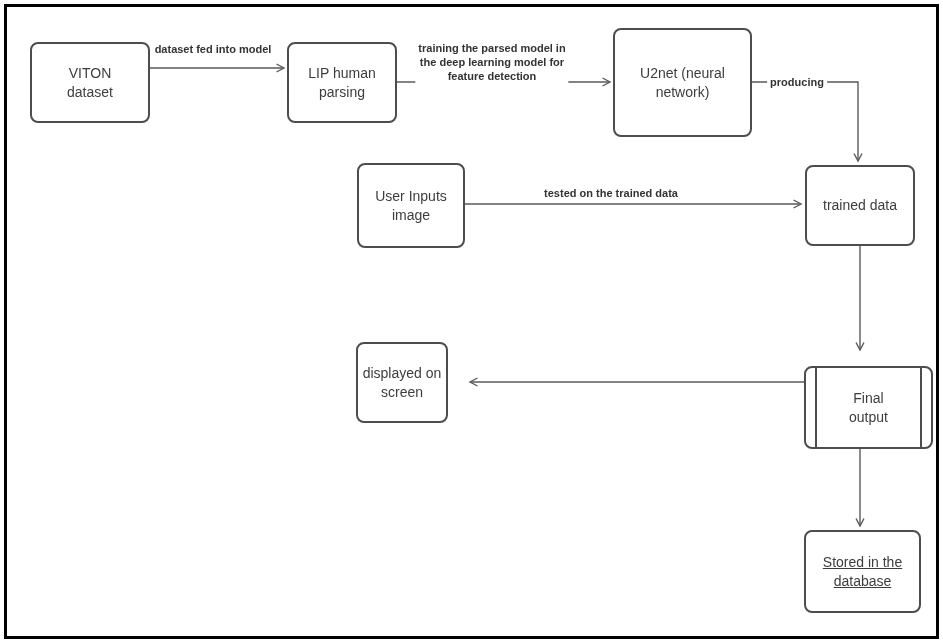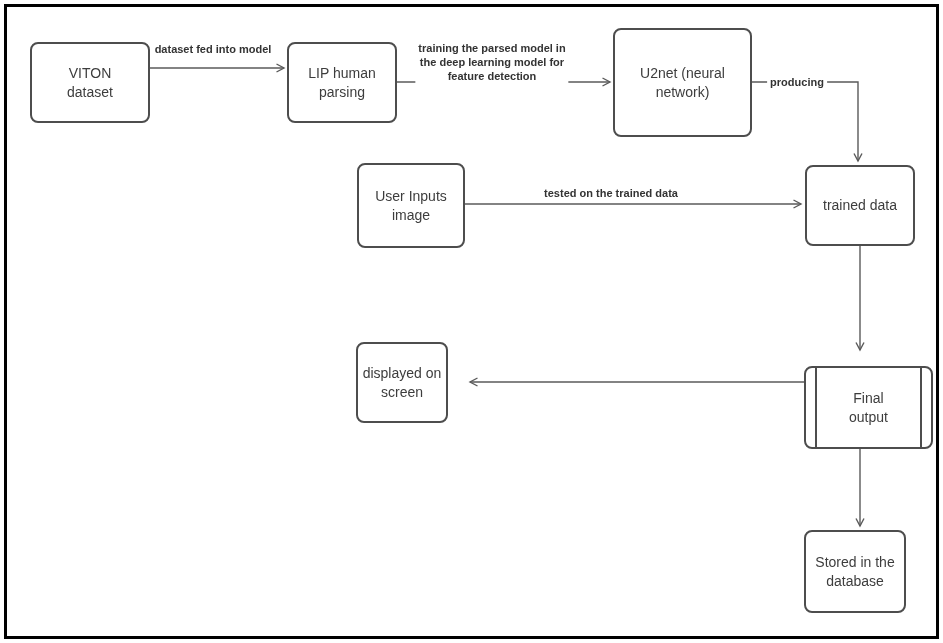--- a/index.html
+++ b/index.html
@@ -99,17 +99,17 @@
 parsing</span></div>
       <div class="node" style="left: 613px; top: 28px; width: 139px; height: 109px;"><span>U2net (neural
 network)</span></div>
       <div class="node" style="left: 357px; top: 163px; width: 108px; height: 85px; text-align: center;"><span>User Inputs
 image</span></div>
       <div class="node" style="left: 805px; top: 165px; width: 110px; height: 81px;"><span>trained data</span></div>
       <div class="node" style="left: 356px; top: 342px; width: 92px; height: 81px;"><span>displayed on
 screen</span></div>
       <div class="node node--predefined-process" style="left: 804px; top: 366px; width: 129px; height: 83px;"><span>Final
 output</span></div>
-      <div class="node" style="left: 804px; top: 530px; width: 102px; height: 83px;"><span>Stored in the
+      <div class="node" style="left: 804px; top: 530px; width: 117px; height: 83px; text-decoration: underline;"><span>Stored in the
 database</span></div>
     </div>
   <div id="frame"></div>
 </div>
 
 </body></html>

